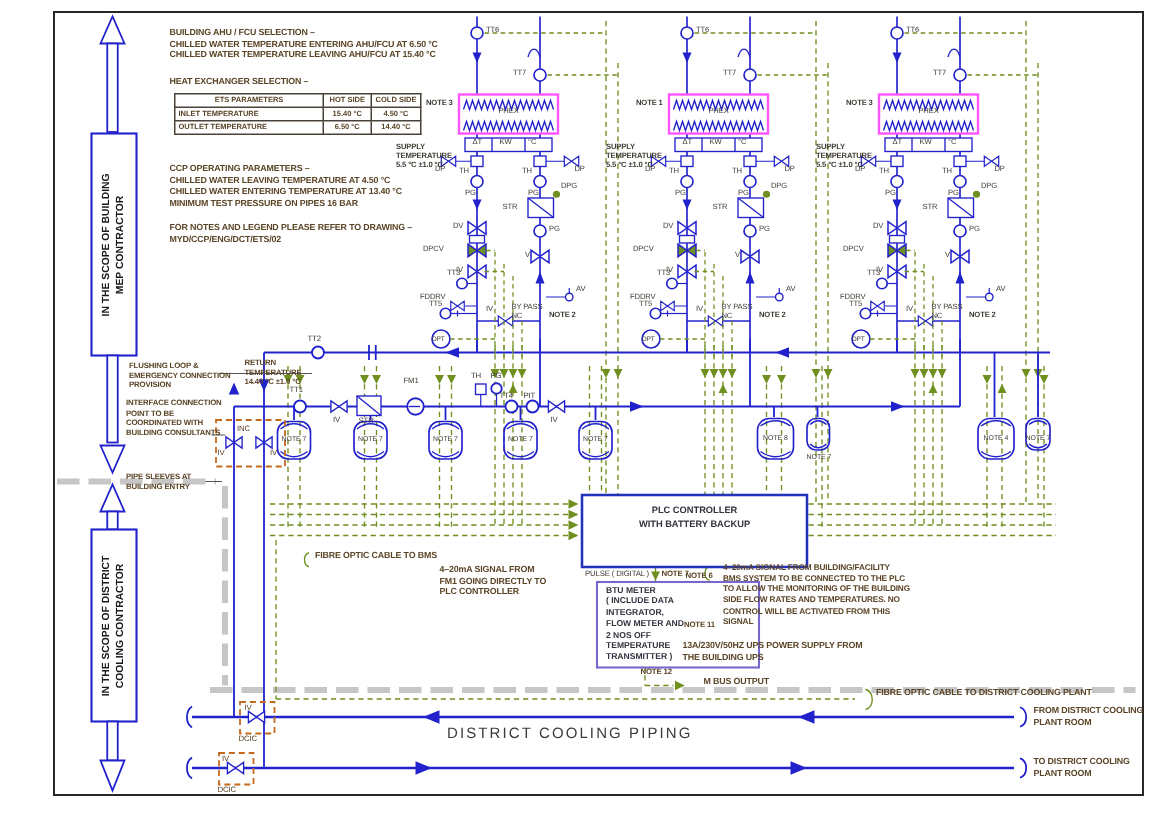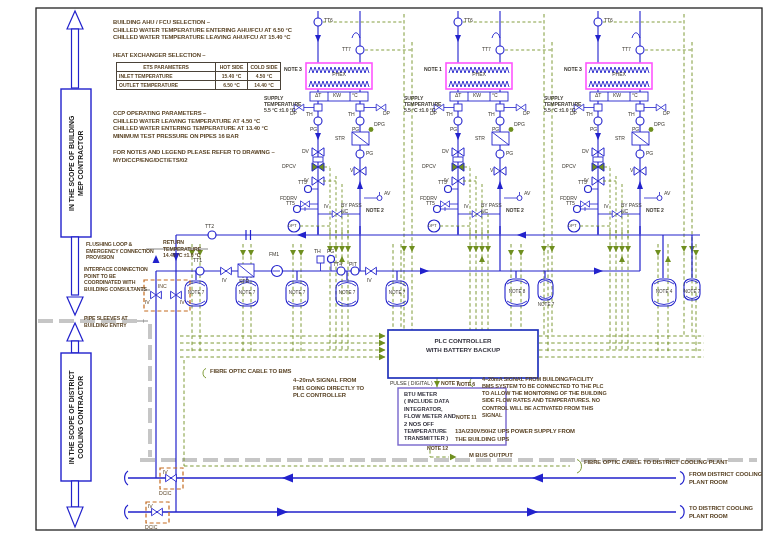--- a/index.html
+++ b/index.html
@@ -447,14 +447,15 @@
 <div class="lbl f5 b" style="left:456px;top:414px">NOTE 11</div>
 <div class="lbl f6 b" style="left:455px;top:428px">13A/230V/50HZ UPS POWER SUPPLY FROM
 THE BUILDING UPS</div>
 <div class="lbl f5 b" style="left:427px;top:445px">NOTE 12</div>
 <div class="lbl f6 b" style="left:469px;top:452px">M BUS OUTPUT</div>
 <div class="lbl f6 b" style="left:584px;top:459px">FIBRE OPTIC CABLE TO DISTRICT COOLING PLANT</div>
 <div class="lbl f6 b" style="left:689px;top:471px">FROM DISTRICT COOLING
 PLANT ROOM</div>
 <div class="lbl f6 b" style="left:689px;top:505px">TO DISTRICT COOLING
 PLANT ROOM</div>
+<div class="title-t">DISTRICT COOLING PIPING</div>
 
 </div>
 
 </body></html>

